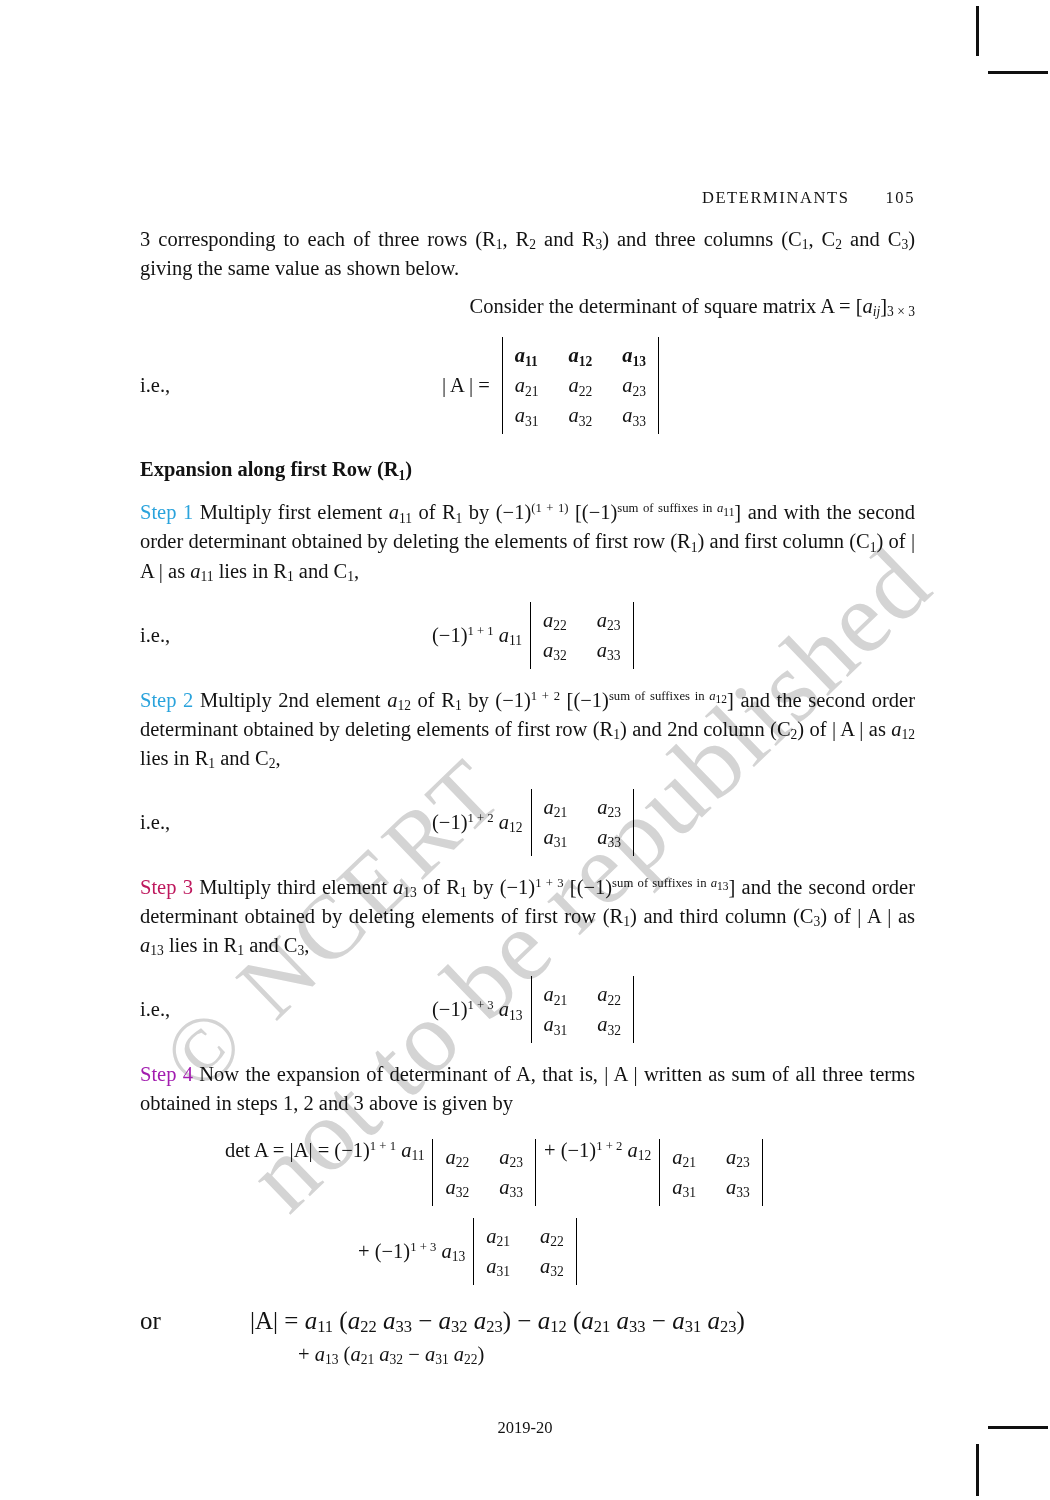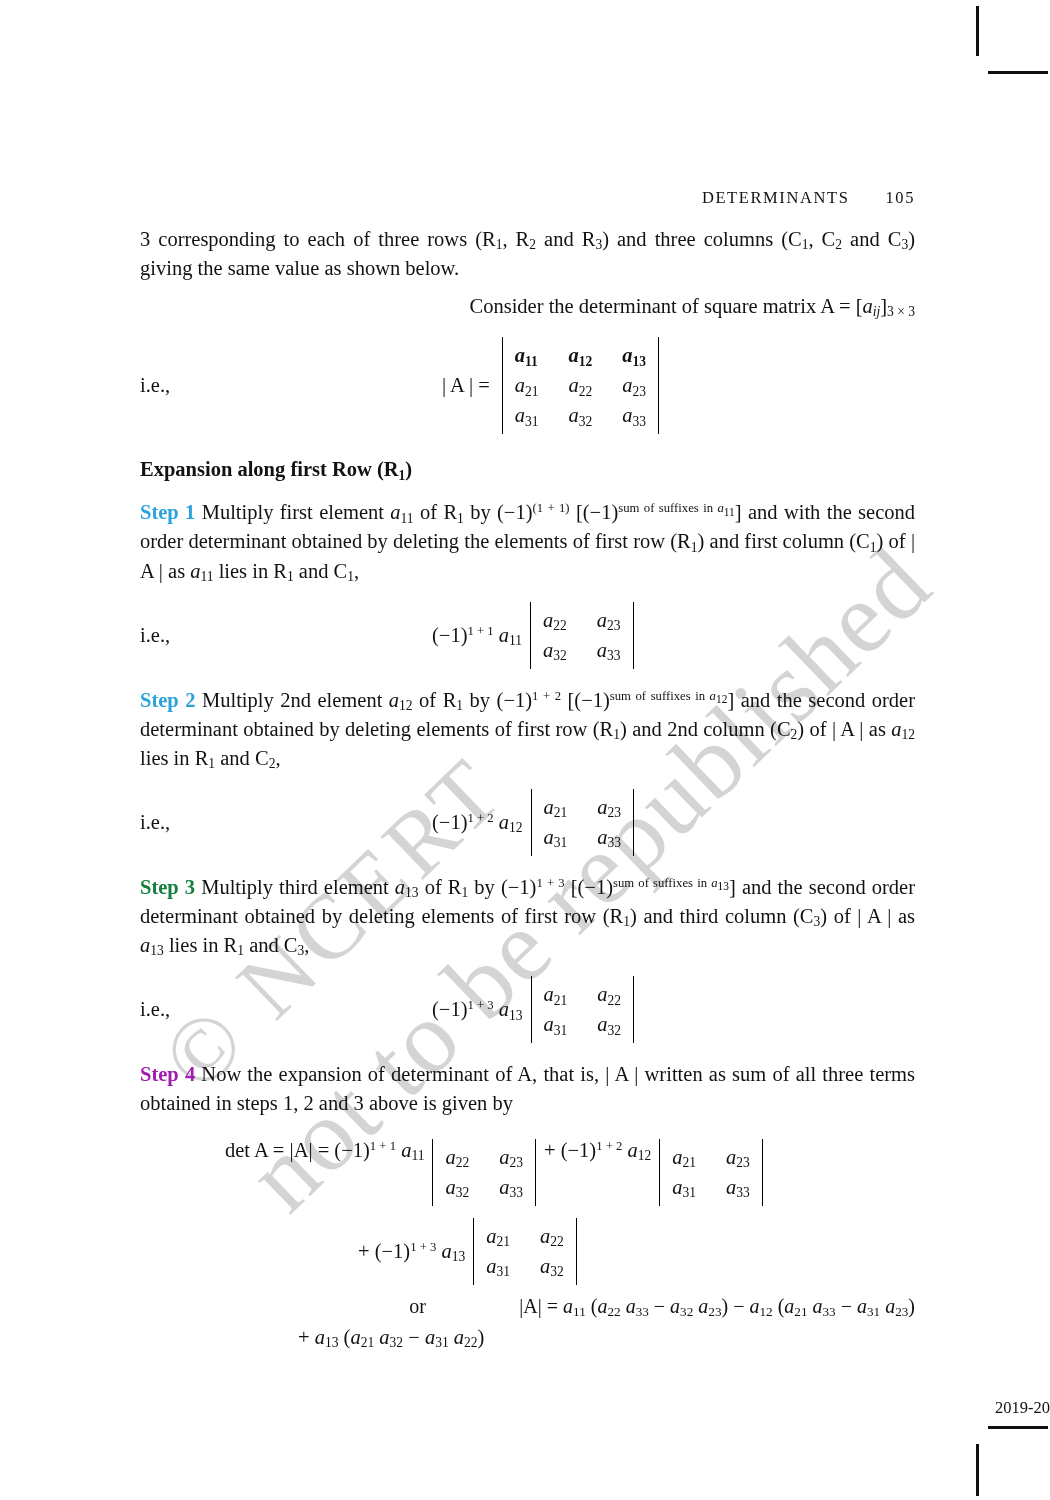--- a/index.html
+++ b/index.html
@@ -30,21 +30,21 @@
   .content { position:relative; z-index:2; padding:0 135px 0 140px; }
 
   .header { display:flex; justify-content:flex-end; align-items:baseline; gap:36px;
             padding-top:188px; font-size:16.5px; letter-spacing:1.6px; }
 
   .para { font-size:20.5px; line-height:1.42; margin-top:17px; text-align:justify; }
   .indent-para { text-indent:36px; margin-top:9px; text-align:right; }
 
   .heading { font-size:20.5px; font-weight:bold; margin-top:24px; }
 
-  .step-label { font-weight:bold; }
+  .step-label { font-weight:normal; }
 
   sub, sup { line-height:0; vertical-align:baseline; position:relative; }
   sub { font-size:66%; top:0.24em; }
   sup { font-size:62%; top:-0.55em; }
   sup sub { font-size:90%; top:0.3em; }
 
   .det {
     display:inline-grid; column-gap:30px; row-gap:7px;
     padding:7px 12px; margin:0 8px;
     border-left:1.6px solid #000; border-right:1.6px solid #000;
@@ -55,26 +55,26 @@
   .det .cell { text-align:left; white-space:nowrap; }
 
   .display { display:flex; align-items:center; font-size:20.5px; margin:16px 0 10px; }
   .display .ie { width:146px; flex:none; }
   .display.first .lhs { margin-left:156px; margin-right:4px; }
   .display.stepdisp .coeff { margin-left:146px; white-space:nowrap; }
 
   .expansion-line1 { display:flex; align-items:flex-start; font-size:20.5px; margin:20px 0 0 85px; }
   .expansion-line2 { display:flex; align-items:center; font-size:20.5px; margin:12px 0 0 218px; }
 
-  .orline  { display:flex; align-items:baseline; font-size:20px; margin-top:10px;justify-content:flex-end; }
+  .orline  { display:flex; align-items:baseline; font-size:25px; margin-top:22px; }
   .orline .orlabel { width:110px; flex:none; }
   .orline2 { font-size:20.5px; margin:8px 0 0 158px; }
 
-  .footer { position:absolute; z-index:2; bottom:82px; left:0; width:100%;
-            text-align:right; font-size:16.5px; }
+  .footer { position:absolute; z-index:2; bottom:62px; left:0; width:100%;
+            text-align:center; font-size:16.5px; }
 </style>
 </head>
 <body>
 
 <div class="page">
 
   <div class="crop tr-v"></div>
   <div class="crop tr-h"></div>
   <div class="crop br-h"></div>
   <div class="crop br-v"></div>
@@ -133,21 +133,21 @@
       <span class="ie">i.e.,</span>
       <span class="coeff">(−1)<sup>1 + 2</sup> <i>a</i><sub>12</sub></span>
       <span class="det c2">
         <span class="cell"><i>a</i><sub>21</sub></span>
         <span class="cell"><i>a</i><sub>23</sub></span>
         <span class="cell"><i>a</i><sub>31</sub></span>
         <span class="cell"><i>a</i><sub>33</sub></span>
       </span>
     </div>
 
-    <p class="para"><span class="step-label" style="color: #15803d;">Step 3</span>
+    <p class="para"><span class="step-label" style="color: #be185d;">Step 3</span>
       <span>Multiply third element <i>a</i><sub>13</sub> of R<sub>1</sub> by (−1)<sup>1 + 3</sup> [(−1)<sup>sum of suffixes in <i>a</i><sub>13</sub></sup>] and the second order determinant obtained by deleting elements of first row (R<sub>1</sub>) and third column (C<sub>3</sub>) of | A | as <i>a</i><sub>13</sub> lies in R<sub>1</sub> and C<sub>3</sub>,</span></p>
 
     <div class="display stepdisp">
       <span class="ie">i.e.,</span>
       <span class="coeff">(−1)<sup>1 + 3</sup> <i>a</i><sub>13</sub></span>
       <span class="det c2">
         <span class="cell"><i>a</i><sub>21</sub></span>
         <span class="cell"><i>a</i><sub>22</sub></span>
         <span class="cell"><i>a</i><sub>31</sub></span>
         <span class="cell"><i>a</i><sub>32</sub></span>

